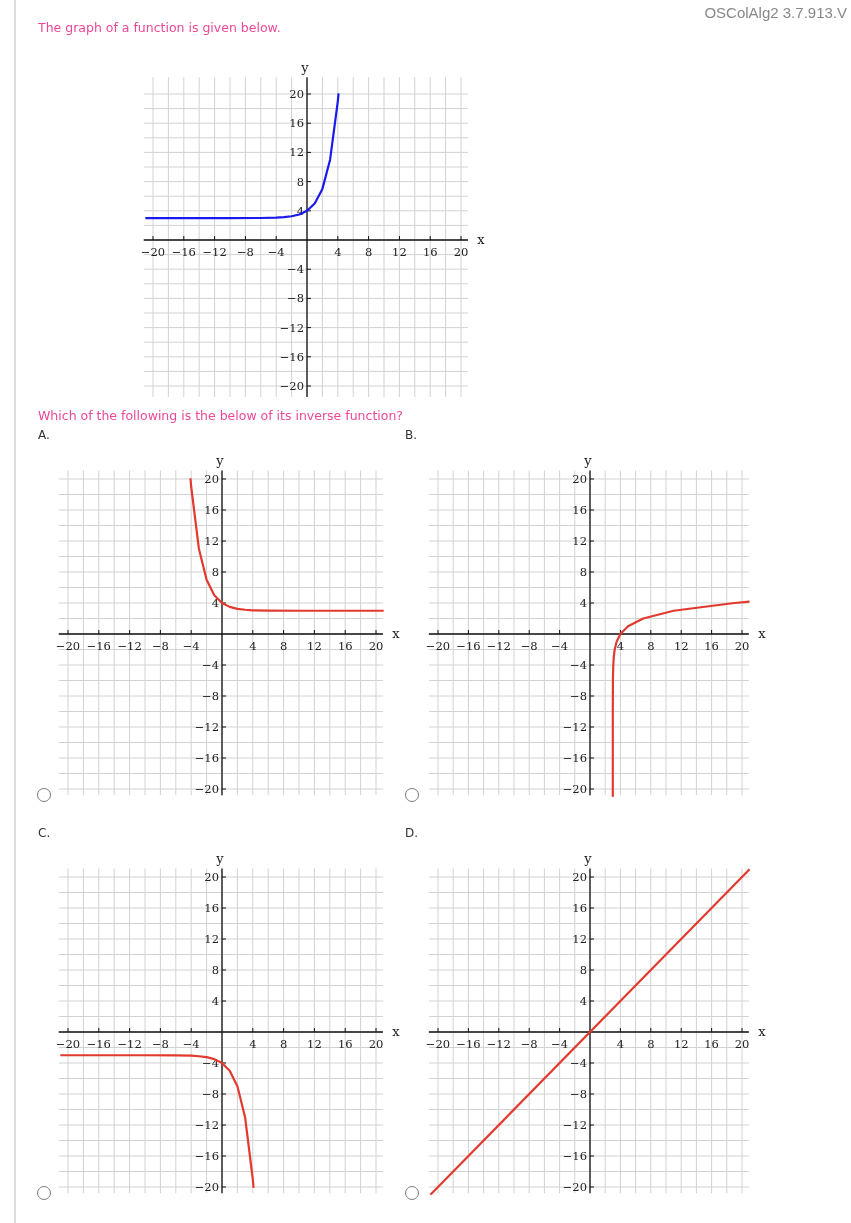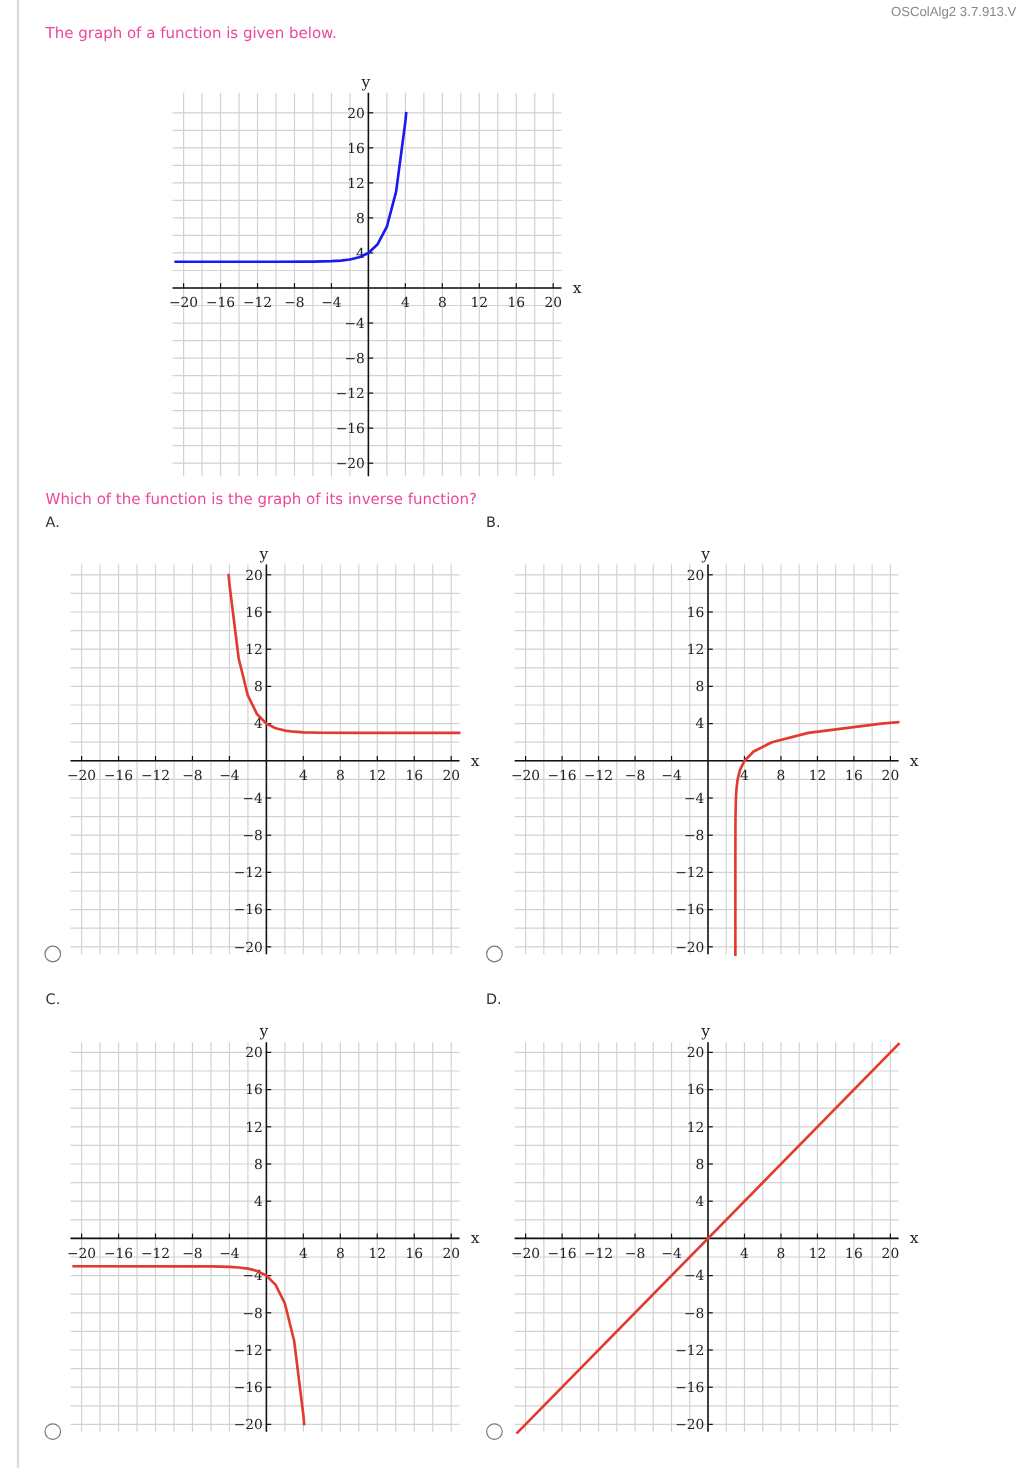--- a/index.html
+++ b/index.html
@@ -1,19 +1,19 @@
 <!DOCTYPE html>
 <html><head>
 <meta charset="utf-8">
 <style>
   html, body { margin: 0; padding: 0; background: #ffffff; }
   body { width: 851px; height: 1223px; position: relative; overflow: hidden;
          font-family: "DejaVu Sans", sans-serif; color: #333; }
   .left-rule { position: absolute; left: 14px; top: 0; width: 2px; height: 1223px; background: #dcdcdc; }
-  .version { position: absolute; right: 4px; top: 4px; font-size: 11px; color: #888;
+  .version { position: absolute; right: 4px; top: 4px; font-size: 15px; color: #888;
              font-family: "Liberation Sans", sans-serif; white-space: nowrap; text-align: center; }
   .prompt { position: absolute; left: 38px; font-size: 12.5px; color: #ec4899; }
   .choice-letter { position: absolute; font-size: 12px; color: #333; }
   .radio { position: absolute; width: 12px; height: 12px; border: 1.5px solid #7a7a7a;
            border-radius: 50%; background: #fff; cursor: pointer; }
   svg.graph { position: absolute; left: 0; top: 0; overflow: visible; }
   svg text { font-family: "DejaVu Serif", serif; font-size: 11.5px; fill: #222; }
   svg text.axis-label { font-size: 13px; }
 </style>
 </head>
@@ -119,21 +119,21 @@
       <text x="305" y="72.21000000000001" class="axis-label" text-anchor="middle">y</text>
       <defs>
         <clipPath id="clip-given">
           <rect x="143.76" y="69.21000000000001" width="326.17" height="329.74"></rect>
         </clipPath>
       </defs>
       <polyline points="145.30,218.10 230.00,218.09 260.80,217.98 276.20,217.66 283.90,217.15 291.60,216.28 299.30,214.45 307.00,210.80 314.70,203.50 322.40,188.90 330.10,159.70 337.80,101.30 338.57,93.27" fill="none" stroke="#1a1aee" stroke-width="2.2" stroke-linejoin="round" clip-path="url(#clip-given)"></polyline>
     </svg>
 </div>
 
-<div class="prompt" style="top:408px;">Which of the function is the graph of its inverse function?</div>
+<div class="prompt" style="top:408px;">Which of the following is the below of its inverse function?</div>
 
 <div>
   <div class="choice-letter" style="left:38px; top:428px;">A.</div>
   <svg class="graph" id="g-A" width="851" height="1223">
       <g>
         <line x1="68" y1="470.475" x2="68" y2="795.2" stroke="#d2d2d2" stroke-width="1"></line>
         <line x1="58.75999999999999" y1="789" x2="382.93" y2="789" stroke="#d2d2d2" stroke-width="1"></line>
         <line x1="83.4" y1="470.475" x2="83.4" y2="795.2" stroke="#d2d2d2" stroke-width="1"></line>
         <line x1="58.75999999999999" y1="773.5" x2="382.93" y2="773.5" stroke="#d2d2d2" stroke-width="1"></line>
         <line x1="98.8" y1="470.475" x2="98.8" y2="795.2" stroke="#d2d2d2" stroke-width="1"></line>

